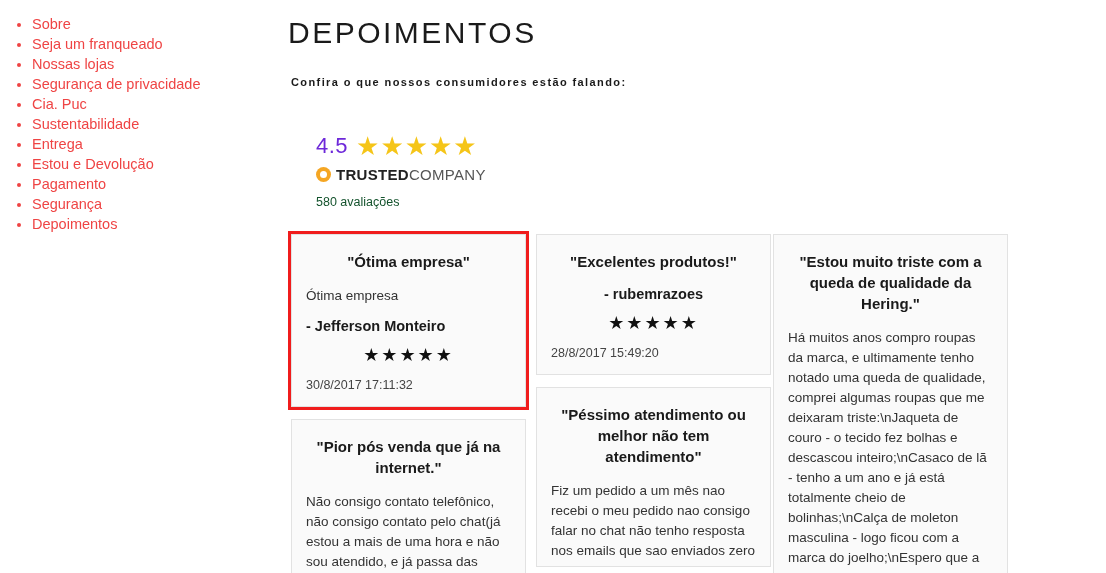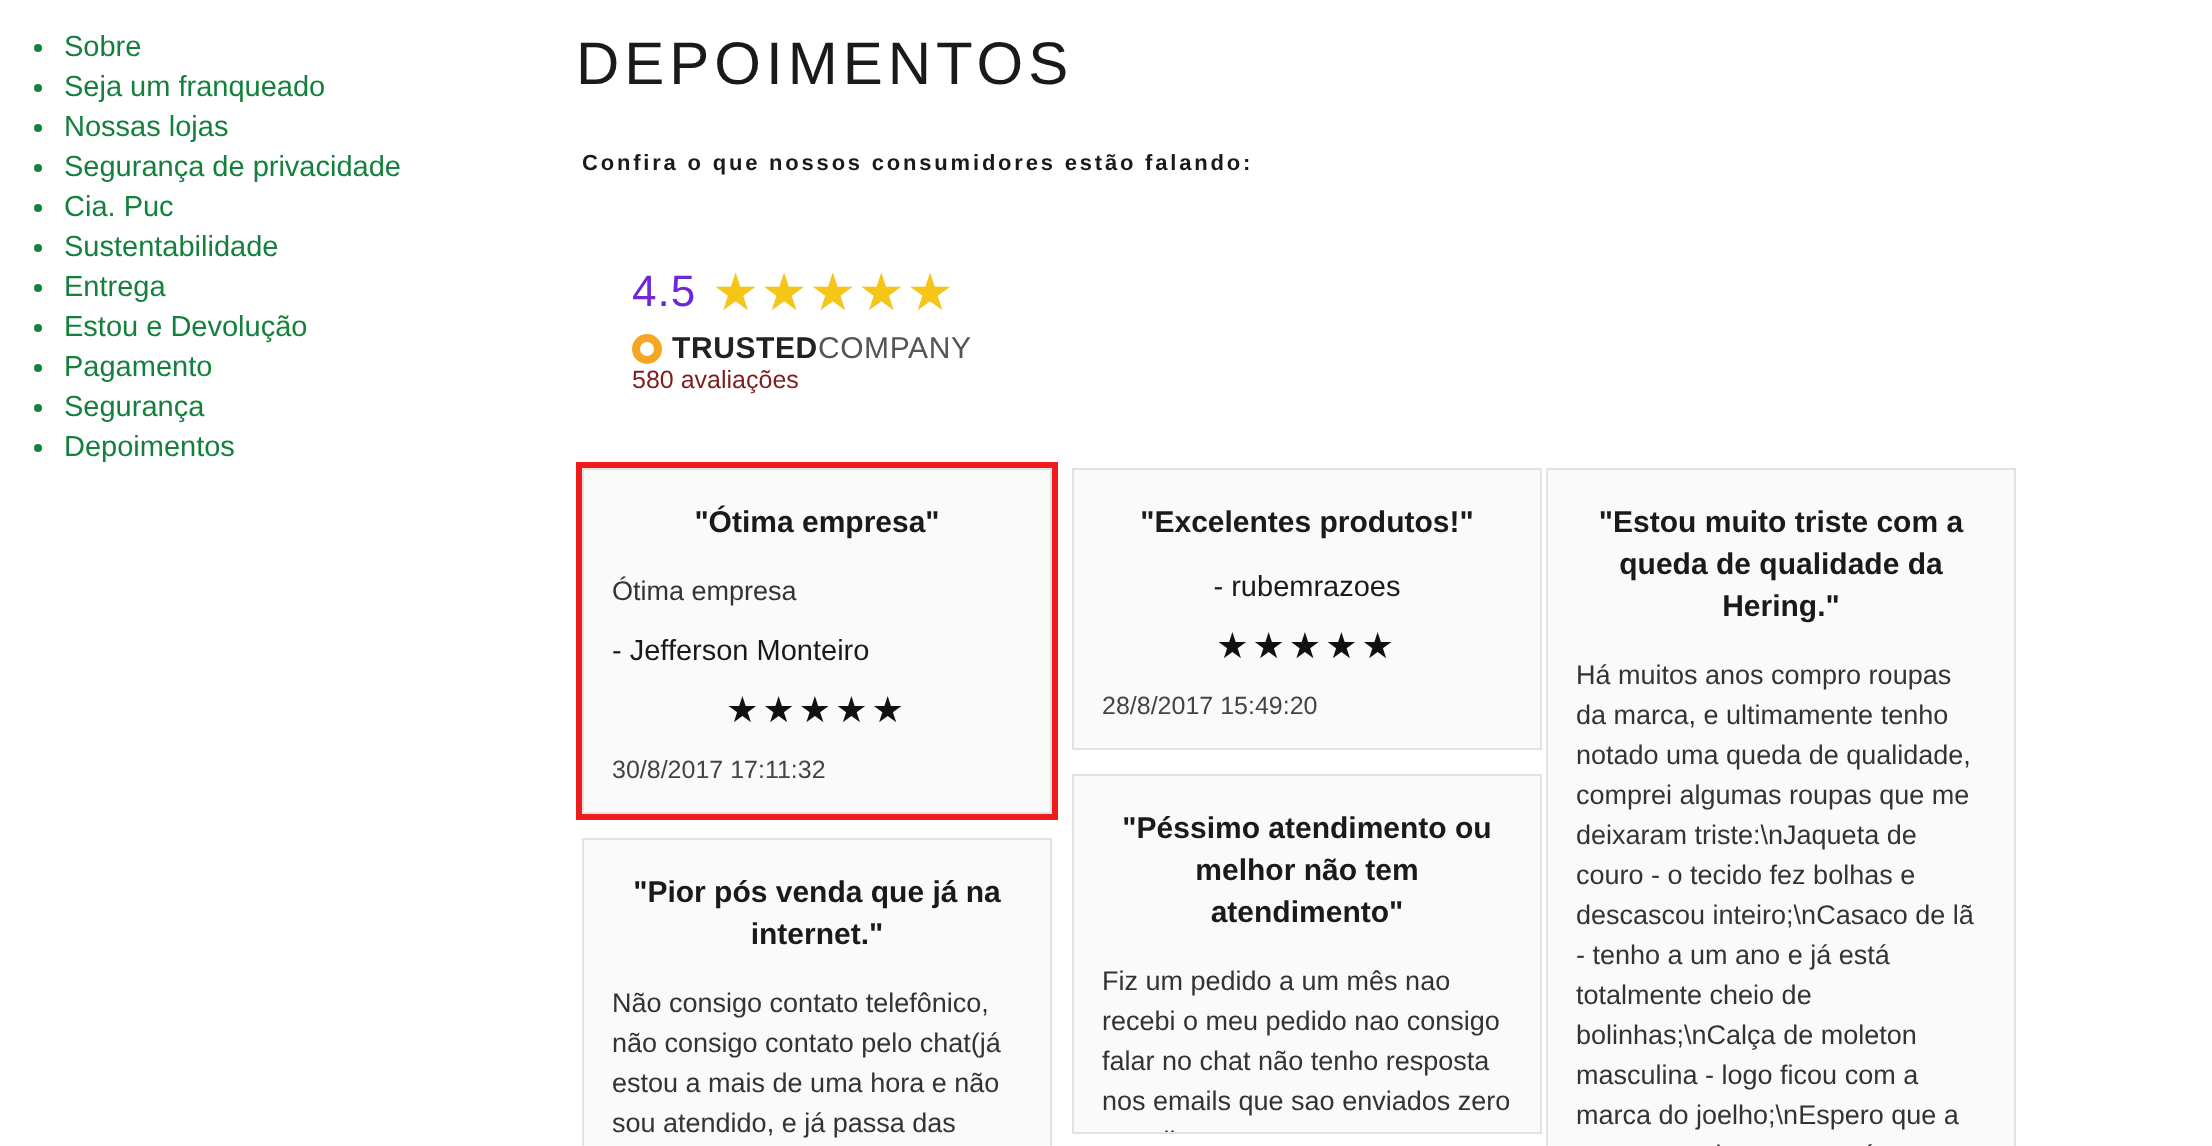--- a/index.html
+++ b/index.html
@@ -28,21 +28,21 @@
     list-style: disc;
     margin: 0;
     padding-left: 32px;
     color: #222;
   }
   .sidebar li {
     margin: 0 0 0 0;
     padding: 0;
     line-height: 20px;
     font-size: 14.5px;
-    color: #15803d;
+    color: #ef4444;
   }
   .sidebar li span {
     display: inline-block;
     padding: 0;
     cursor: pointer;
   }
 
   
   .main {
     position: absolute;
@@ -109,22 +109,22 @@
     left: 4px; top: 4px;
     width: 7px; height: 7px;
     border-radius: 50%;
     background: #fff;
   }
   .tc-text { font-size: 15px; color: #222; letter-spacing: 0.3px; }
   .tc-text b { font-weight: 700; }
   .tc-text i { font-style: normal; font-weight: 400; color: #555; }
   .rating-count {
     font-size: 12.5px;
-    color: #7f1d1d;
-    margin-top: 0;
+    color: #14532d;
+    margin-top: 12px;
   }
 
   
   .cards {
     position: absolute;
     left: 0;
     top: 234px;
     width: 818px;
     height: 340px;
   }
@@ -157,21 +157,21 @@
     margin: 0 0 14px 0;
   }
   .card-body {
     font-size: 13.5px;
     color: #333;
     line-height: 20px;
     margin: 0 0 12px 0;
   }
   .card-author {
     font-size: 14.5px;
-    font-weight: 400;
+    font-weight: 700;
     color: #1a1a1a;
     margin: 0 0 10px 0;
   }
   .card-author.center { text-align: center; }
   .card-stars {
     text-align: center;
     font-size: 18px;
     color: #111;
     letter-spacing: 2px;
     margin: 0 0 12px 0;

